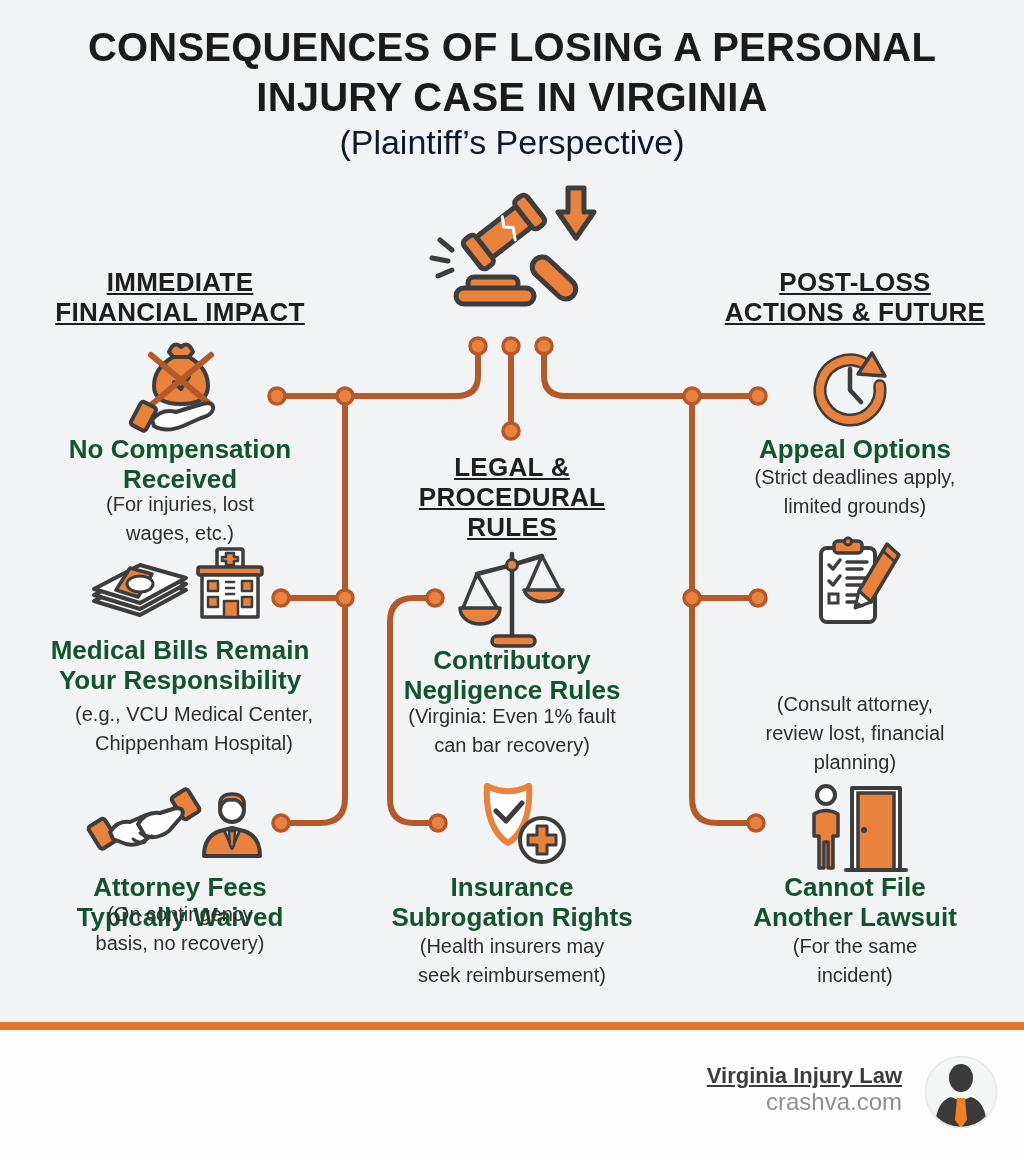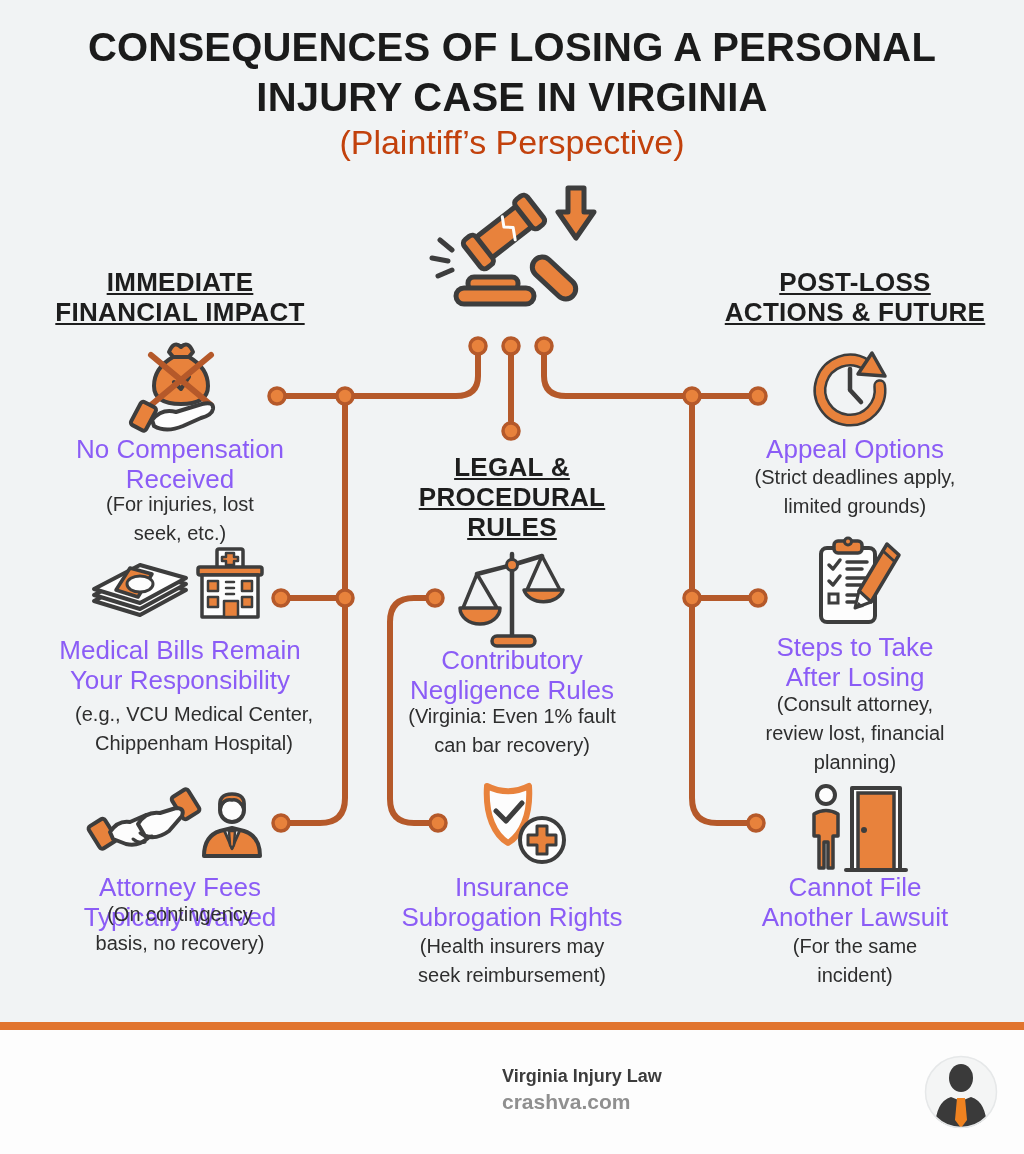--- a/index.html
+++ b/index.html
@@ -17,28 +17,28 @@
   html,body{margin:0;padding:0;background:#e9ebec;}
   #canvas{
     position:relative;width:1024px;height:1154px;overflow:hidden;
     background:var(--background);
     font-family:"Liberation Sans",sans-serif;
     color:var(--title-text);
   }
   .abs{position:absolute;}
   .ctr{text-align:center;white-space:pre-line;}
   .main-title{font-weight:700;font-size:40px;line-height:50px;letter-spacing:.2px;}
-  .main-subtitle{font-weight:400;font-size:34px;line-height:40px;color:#c2410c;}
+  .main-subtitle{font-weight:400;font-size:34px;line-height:40px;color:#0f172a;}
   .col-header{font-weight:700;font-size:26px;line-height:30px;letter-spacing:.3px;color:#1e1e1e;text-decoration:underline;}
-  .item-title{font-weight:400;font-size:26px;line-height:30px;color:#8b5cf6;}
+  .item-title{font-weight:700;font-size:26px;line-height:30px;color:#14532d;}
   .item-sub{font-weight:400;font-size:20px;line-height:29px;color:var(--body-text);}
   .divider{background:var(--divider-orange);}
   .footer-strip{background:var(--footer-background);}
-  .brand{font-weight:700;font-size:18px;line-height:26px;color:var(--footer-brand-text);}
-  .site{font-weight:700;font-size:21px;line-height:24px;color:var(--footer-site-text);}
+  .brand{font-weight:700;font-size:22px;line-height:26px;color:var(--footer-brand-text);text-align:right;text-decoration:underline;}
+  .site{font-weight:400;font-size:24px;line-height:24px;color:var(--footer-site-text);text-align:right;}
   svg{display:block;overflow:visible;}
   .sd{stroke:var(--icon-outline);} .sl{stroke:var(--line-orange);} .so{stroke:var(--accent-orange);}
   .fo{fill:var(--accent-orange);} .fw{fill:#fdfdfd;} .fd{fill:var(--icon-outline);} .fn{fill:none;}
   .rnd{stroke-linecap:round;stroke-linejoin:round;}
 </style>
 </head>
 <body>
 
 <div id="canvas">
 
@@ -104,21 +104,21 @@
     <path class="fn sd rnd" stroke-width="4" d="M48,52 L55,59 L63,47"></path>
     <path class="fn sl rnd" stroke-width="6" d="M25,25 L85,75 M85,25 L25,75"></path>
     <g transform="translate(17,86) rotate(28)">
         <rect class="fo sd rnd" stroke-width="4" x="-8" y="-13" width="17" height="26" rx="3"></rect>
       </g>
     <path class="fw sd rnd" stroke-width="4" d="M26,90 Q36,78 50,82 L76,74 Q88,71 87,79 Q86,85 75,88 L57,96 Q40,103 28,96 Z"></path>
   </svg>
   <div class="abs ctr item-title" style="left:10px;top:434px;width:340px">No Compensation
 Received</div>
   <div class="abs ctr item-sub" style="left:10px;top:490px;width:340px">(For injuries, lost
-seek, etc.)</div>
+wages, etc.)</div>
 
   <svg class="abs" style="left:86px;top:545px" width="180" height="85" viewBox="0 0 180 85">
     <g class="sd rnd" stroke-width="4">
       <polygon class="fw" points="8,56 54,32 100,45 54,70"></polygon>
       <polygon class="fw" points="8,50 54,26 100,39 54,64"></polygon>
       <polygon class="fw" points="8,44 54,20 100,33 54,58"></polygon>
       <polygon class="fo" stroke-width="3.5" points="44,23 66,29 52,52 30,45"></polygon>
       <ellipse class="fw" stroke-width="3" cx="54" cy="39" rx="13" ry="8"></ellipse>
     </g>
     <g class="sd rnd" stroke-width="3.5">
@@ -215,22 +215,20 @@
     <path class="fn sd rnd" stroke-width="3.5" d="M24,27 l4,4 7,-9 M24,43 l4,4 7,-9"></path>
     <rect class="fn sd" fill="none" stroke-width="3" x="24" y="56" width="9" height="9"></rect>
     <path class="fn sd rnd" stroke-width="3.5" d="M42,24 h20 M42,31 h15 M42,40 h20 M42,47 h14 M42,57 h18 M42,64 h12"></path>
     <g>
       <polygon class="fo sd rnd" stroke-width="3.5" points="82,6 94,17 66,64 54,53"></polygon>
       <polygon class="fw sd rnd" stroke-width="3" points="54,53 66,64 50,70"></polygon>
       <polygon class="fd" points="50,70 53.5,64 59,69"></polygon>
       <path class="fn sd rnd" stroke-width="3" d="M78,13 L89,23"></path>
     </g>
   </svg>
-  <div class="abs ctr item-title" style="left:695px;top:632px;width:320px">Steps to Take
-After Losing</div>
   <div class="abs ctr item-sub" style="left:695px;top:690px;width:320px">(Consult attorney,
 review lost, financial
 planning)</div>
 
   <svg class="abs" style="left:800px;top:780px" width="112" height="100" viewBox="0 0 112 100">
     <path class="fw sd rnd" stroke-width="4" d="M52,8 h48 v82 h-48 Z"></path>
     <rect class="fo sd" stroke-width="3.5" x="58" y="13" width="36" height="77"></rect>
     <circle class="fd" cx="64" cy="50" r="3"></circle>
     <path class="fn sd rnd" stroke-width="4" d="M46,90 L106,90"></path>
     <g>

